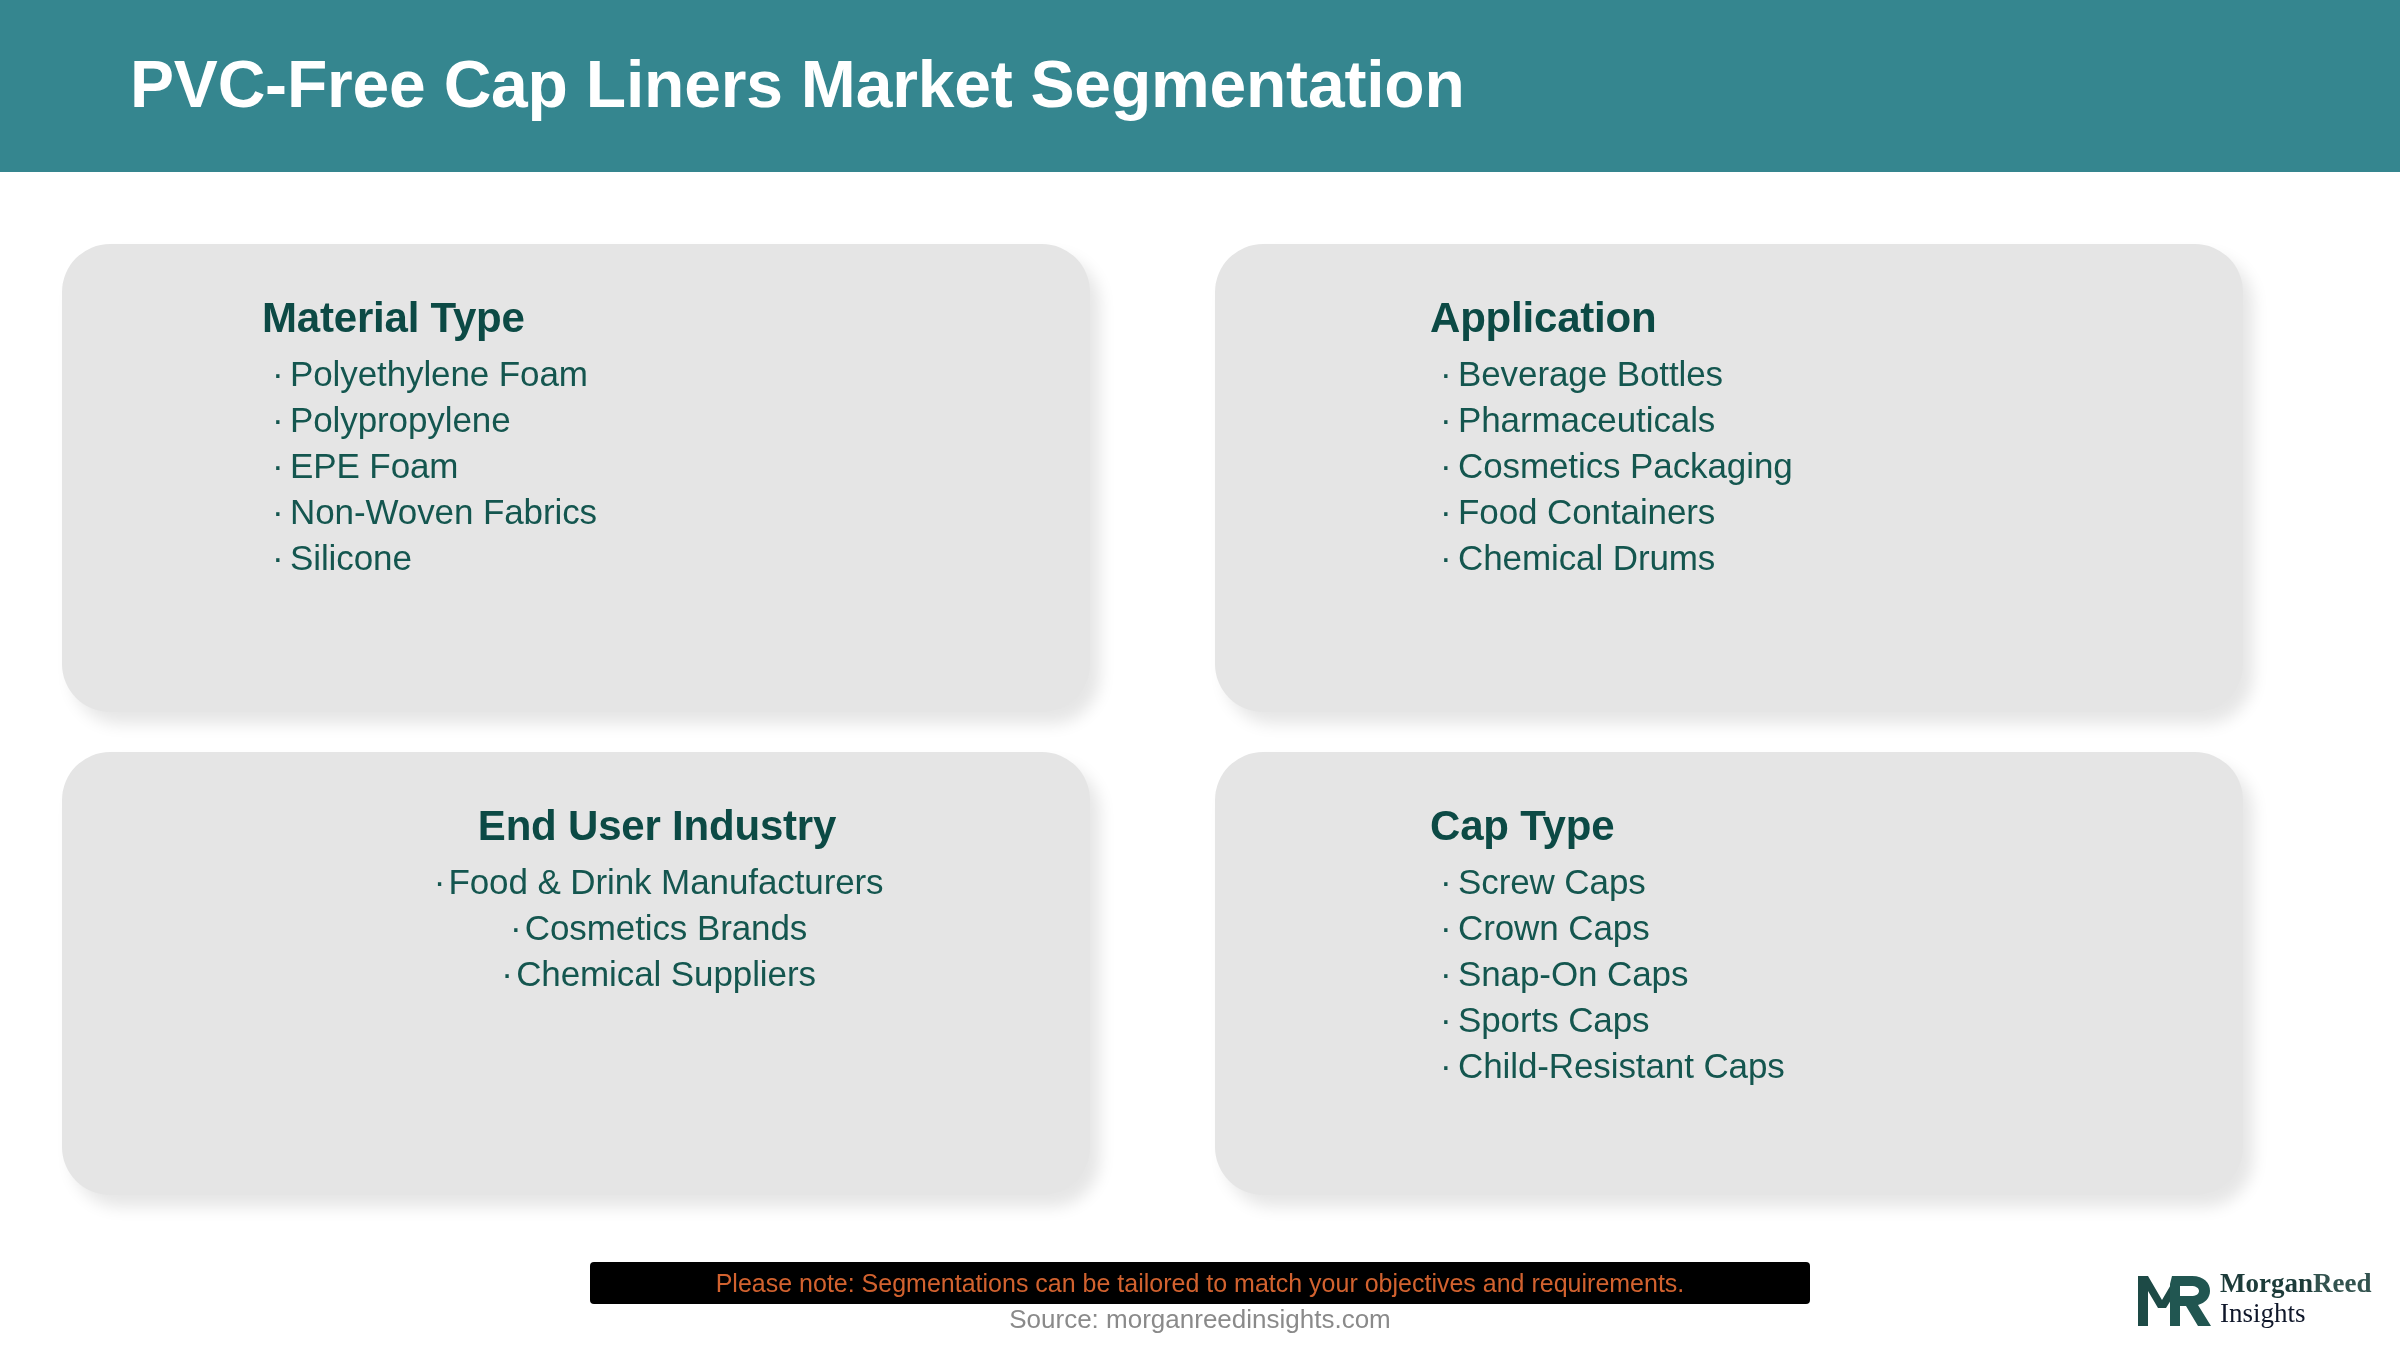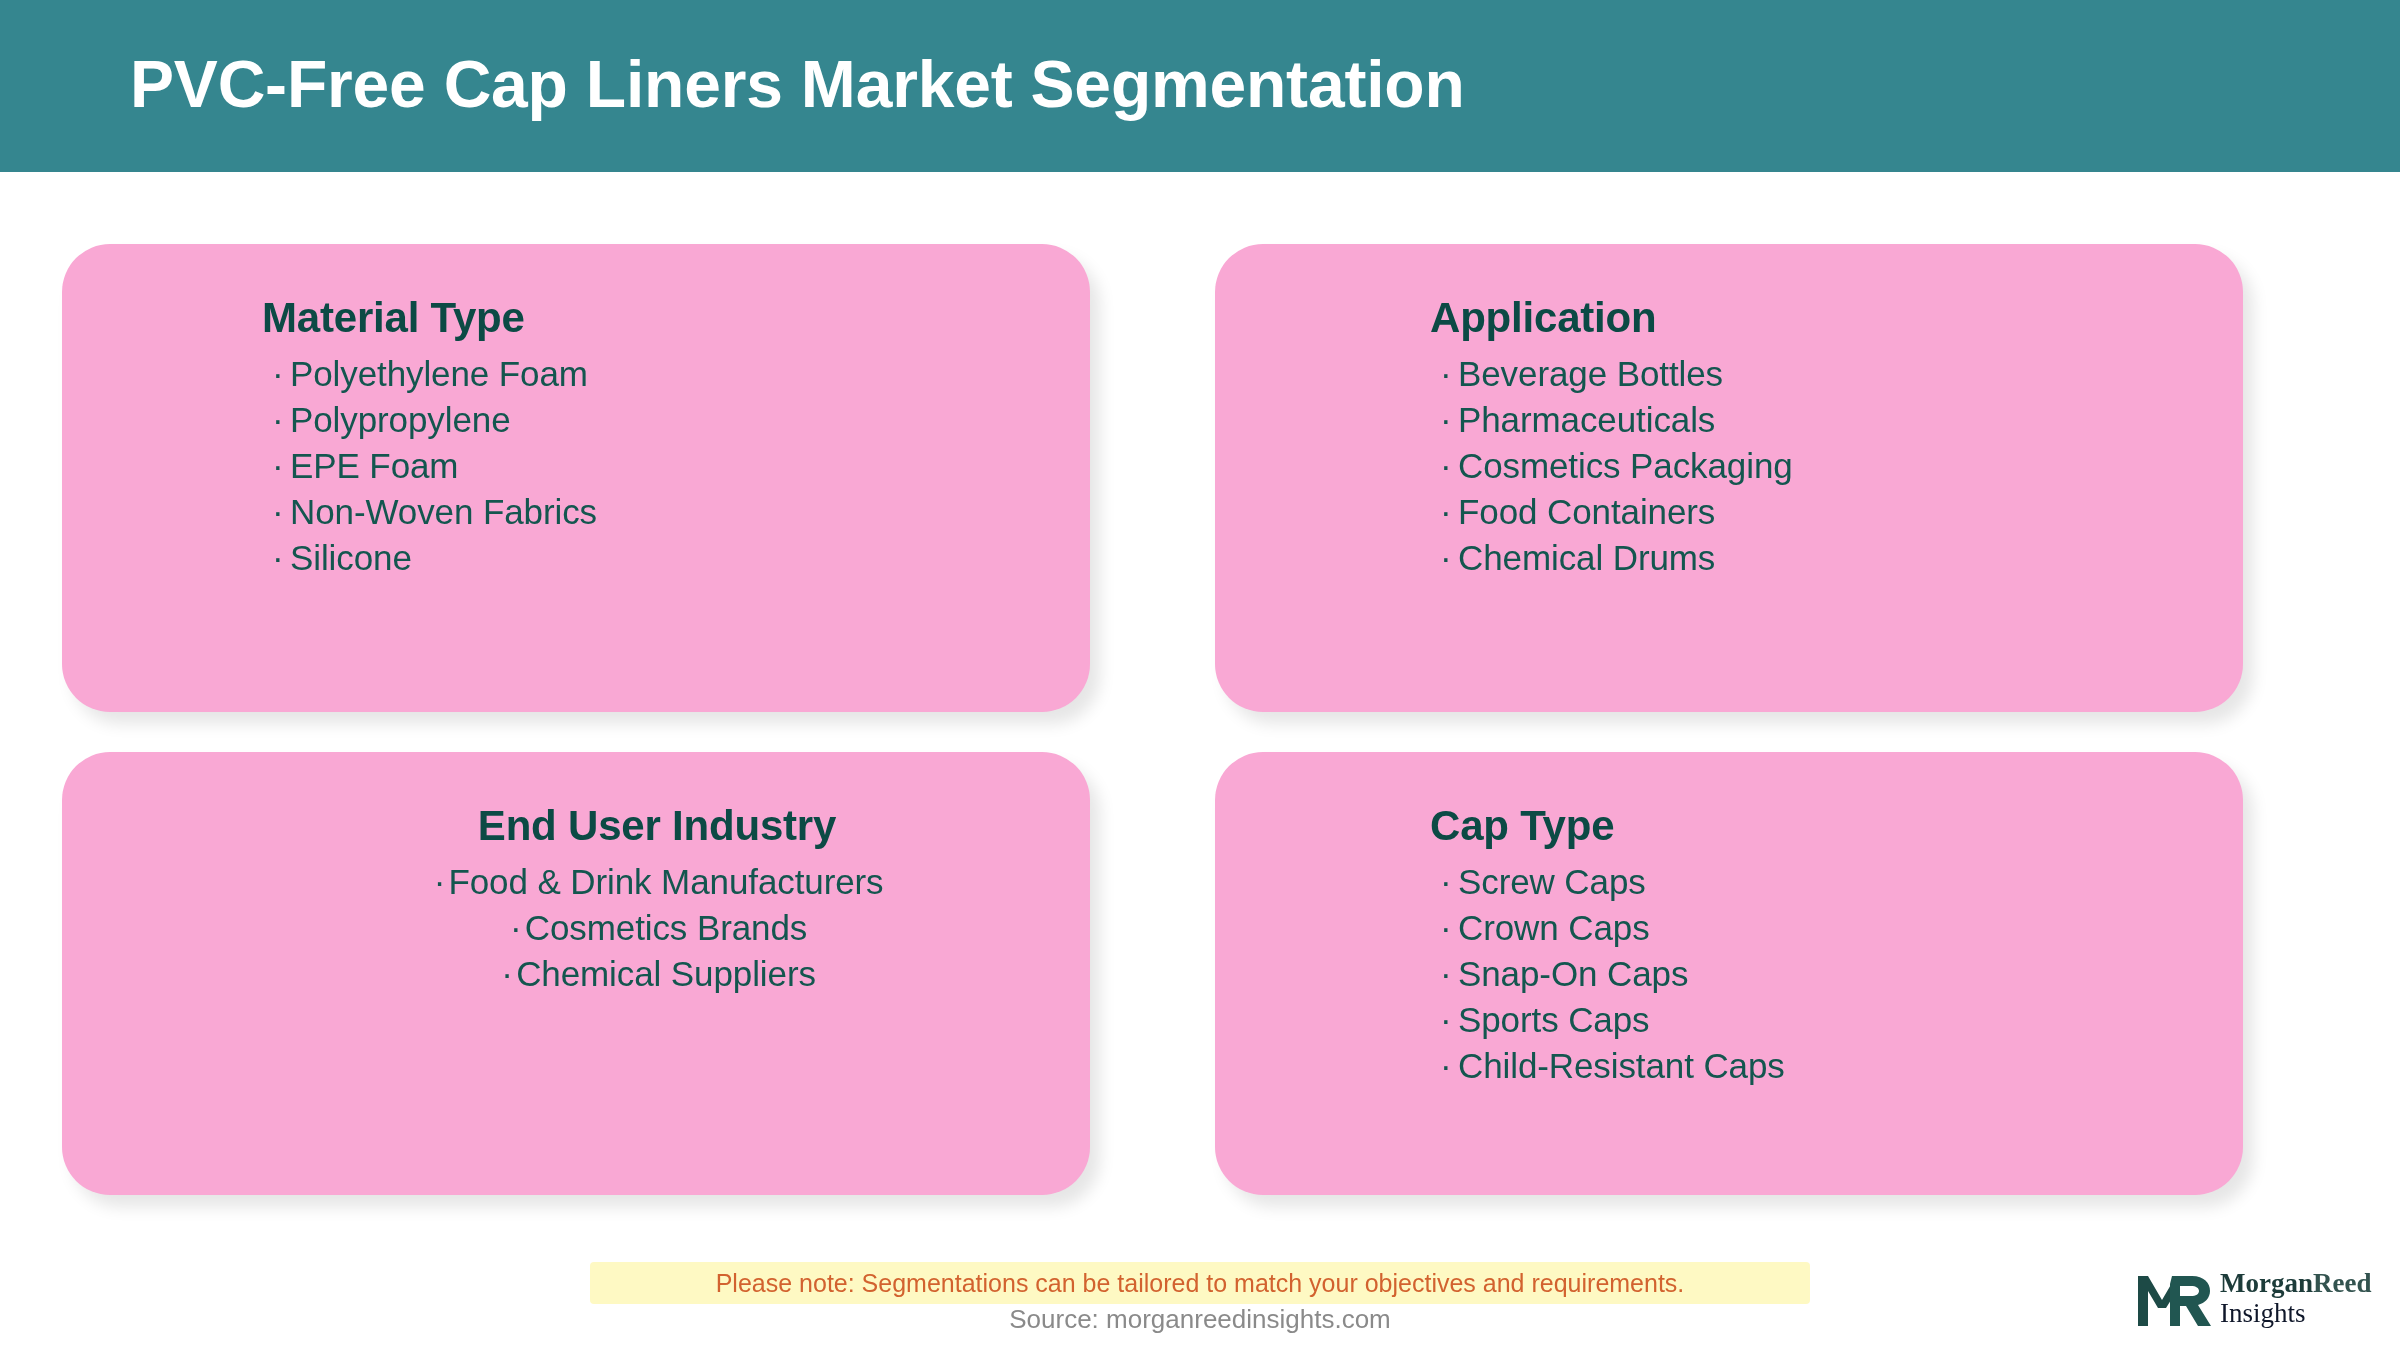--- a/index.html
+++ b/index.html
@@ -40,21 +40,21 @@
   
   .cards-area {
     position: absolute;
     left: 0;
     top: 172px;
     width: 2400px;
     height: 1060px;
   }
   .card {
     position: absolute;
-    background: #f9a8d4;
+    background: #e5e5e5;
     border-radius: 48px;
     box-shadow: 10px 12px 16px rgba(0, 0, 0, 0.10);
     box-sizing: border-box;
   }
   .card.pos-tl { left: 62px;   top: 72px;  width: 1028px; height: 468px; }
   .card.pos-tr { left: 1215px; top: 72px;  width: 1028px; height: 468px; }
   .card.pos-bl { left: 62px;   top: 580px; width: 1028px; height: 443px; }
   .card.pos-br { left: 1215px; top: 580px; width: 1028px; height: 443px; padding-left: 25px; }
 
   .card-inner {
@@ -94,21 +94,21 @@
     color: #14564f;
   }
 
   
   .note-pill {
     position: absolute;
     left: 590px;
     top: 1262px;
     width: 1220px;
     height: 42px;
-    background: #fef9c3;
+    background: #000000;
     border-radius: 4px;
     box-sizing: border-box;
   }
   .note-text {
     position: absolute;
     left: 0;
     top: 0;
     width: 1220px;
     height: 42px;
     line-height: 42px;

